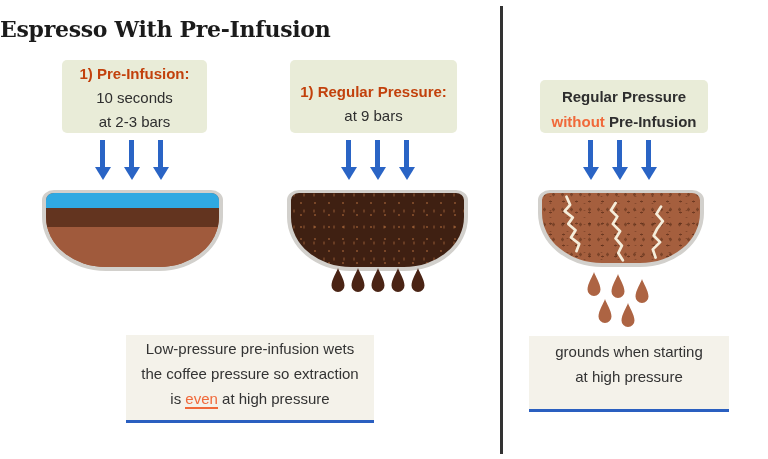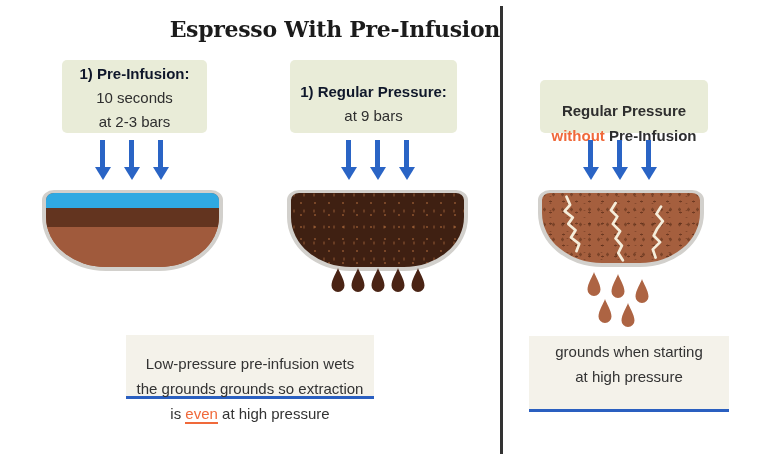--- a/index.html
+++ b/index.html
@@ -9,31 +9,31 @@
     --grounds-light-brown:#a55f3e; --drip-dark:#4a2415; --drip-light:#ad6443;
     --rim-gray:#d2d0cc; --divider-dark:#333333; --title-text:#1b1b1b; --body-text:#3b3b3b;
   }
   *{margin:0;padding:0;box-sizing:border-box}
   html,body{background:#fff}
   .canvas{position:relative;width:768px;height:459px;background:#ffffff;overflow:hidden;
           font-family:"Liberation Sans",sans-serif;color:var(--body-text,#3b3b3b)}
 
   .divider{position:absolute;left:500px;top:6px;width:3px;height:448px;background:var(--divider-dark,#333)}
 
-  .panel-title{position:absolute;top:16px;text-align:right;font-family:"DejaVu Serif",serif;
+  .panel-title{position:absolute;top:16px;text-align:left;font-family:"DejaVu Serif",serif;
                font-weight:700;font-size:22px;letter-spacing:-0.3px;color:var(--title-text,#1b1b1b)}
   .title-left{left:0;width:500px}
   .title-right{left:500px;width:264px}
 
   .label-box{position:absolute;background:var(--label-box-bg,#e9ecd8);border-radius:5px;
              text-align:center;font-size:15px;line-height:24px;color:#2e2e2e}
-  .label-box b{color:#0f172a}
+  .label-box b{color:#c2410c}
   .box-step1{left:62px;top:60px;width:145px;height:73px;padding-top:2px}
   .box-step2{left:290px;top:60px;width:167px;height:73px;padding-top:20px}
-  .box-trad{left:540px;top:80px;width:168px;height:53px;padding-top:18px;font-weight:700;line-height:25px}
+  .box-trad{left:540px;top:80px;width:168px;height:53px;padding-top:4px;font-weight:700;line-height:25px}
   .hl-orange{color:var(--accent-orange,#f0693a)}
 
   .arrow-group{position:absolute;display:flex;gap:12px}
   .ag-1{left:94px;top:140px} .ag-2{left:340px;top:140px} .ag-3{left:582px;top:140px}
   .arrow{display:flex;flex-direction:column;align-items:center;width:17px}
   .arrow .shaft{width:5px;height:27px;background:var(--arrow-blue,#2a64c5)}
   .arrow .head{width:0;height:0;border-left:8.5px solid transparent;border-right:8.5px solid transparent;
                border-top:13px solid var(--arrow-blue,#2a64c5)}
 
   .bowl{position:absolute;border:4px solid var(--rim-gray,#d2d0cc);border-top-width:3px;
@@ -59,21 +59,21 @@
 
   .cracks{position:absolute;left:0;top:0;width:100%;height:100%}
 
   .drips{position:absolute}
   .drips-row{left:330px;top:266px}
   .drips-scatter{left:586px;top:268px}
 
   .note-box{position:absolute;background:var(--note-box-bg,#f4f2ea);
             border-bottom:3px solid var(--underline-blue,#2a5fc0);
             text-align:center;font-size:15px;line-height:25px;color:#333}
-  .note-left{left:126px;top:335px;width:248px;height:64px;padding-top:16px}
+  .note-left{left:126px;top:335px;width:248px;height:88px;padding-top:1px}
   .note-right{left:529px;top:336px;width:200px;height:76px;padding-top:3px}
   .note-box .u-orange{color:var(--accent-orange,#f0693a);border-bottom:2px solid var(--accent-orange,#f0693a)}
 </style>
 </head>
 <body>
 
 <div class="canvas">
 
   <div class="divider"></div>
 
@@ -174,21 +174,21 @@
       <use href="#tear" transform="translate(8,17)"></use>
       <use href="#tear" transform="translate(32,19)"></use>
       <use href="#tear" transform="translate(56,24)"></use>
       <use href="#tear" transform="translate(19,44)"></use>
       <use href="#tear" transform="translate(42,48)"></use>
     </g>
   </svg>
 
   <div class="note-box note-left">
     <div>Low-pressure pre-infusion wets</div>
-    <div>the grounds grounds so extraction</div>
+    <div>the coffee pressure so extraction</div>
     <div><span>is </span><span class="u-orange">even</span><span> at high pressure</span></div>
   </div>
 
   <div class="note-box note-right">
     <div>grounds when starting</div>
     <div>at high pressure</div>
   </div>
 
 </div>
 

